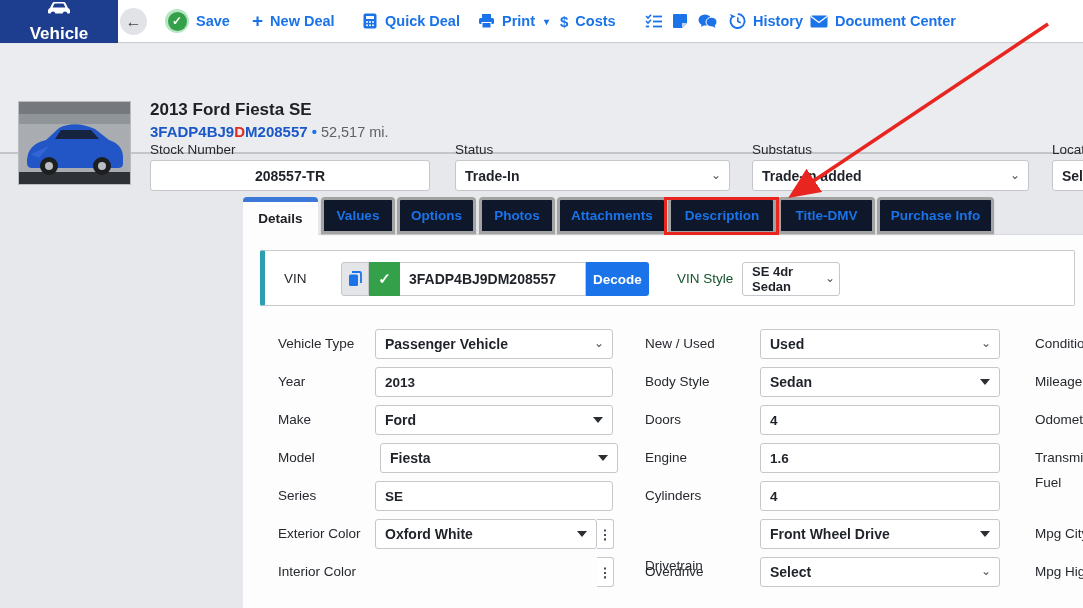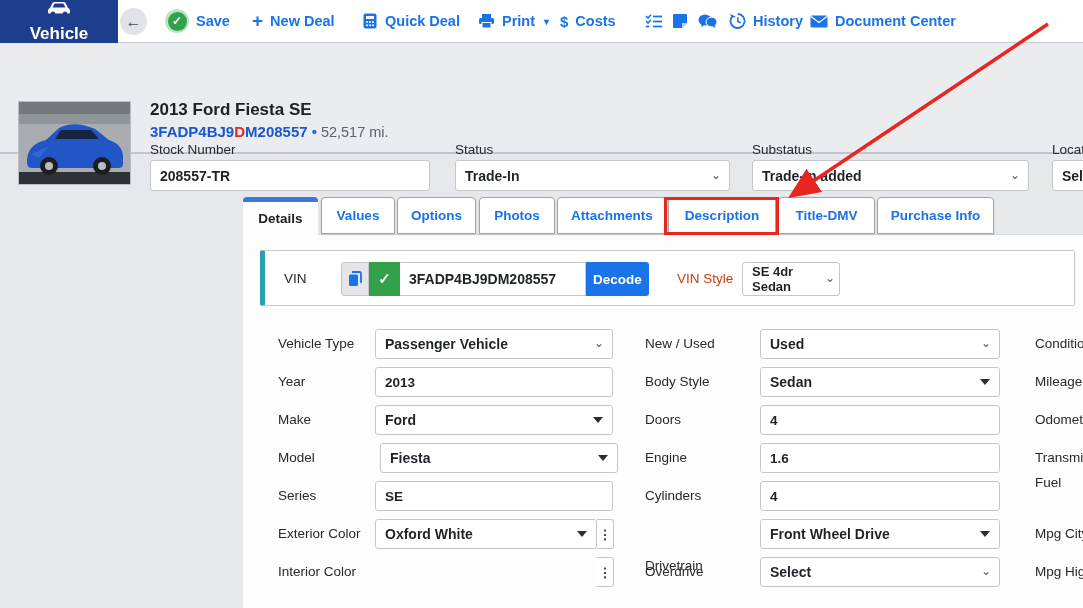--- a/index.html
+++ b/index.html
@@ -19,40 +19,40 @@
   
   .header-band { position:absolute; left:0; top:44px; width:1083px; height:110px; background:#eaecef; border-bottom:2px solid #c2c5c9; }
   .thumb { position:absolute; left:18px; top:57px; width:113px; height:84px; border:1px solid #b9bcc0; background:#8f969c; overflow:hidden; }
   .veh-title { position:absolute; left:150px; top:56px; font-size:17px; font-weight:bold; color:#202124; }
   .vin-line { position:absolute; left:150px; top:79px; font-size:15px; font-weight:bold; }
   .vin-line .b { color:#1a57c8; }
   .vin-line .r { color:#e02b20; }
   .vin-line .dot { color:#1a73e8; margin:0 4px; }
   .vin-line .mi { color:#5f6368; font-weight:normal; font-size:14.5px; }
   .fld-label { position:absolute; font-size:13.5px; color:#26292e; }
-  .inputbox { position:absolute; height:31px; background:#fff; border:1px solid #c4c8cc; border-radius:3px; font-weight:bold; font-size:14px; color:#1f2329; padding:0 9px; display:flex; align-items:center; }
+  .inputbox { position:absolute; height:31px; background:#fff; border:1px solid #c4c8cc; border-radius:3px; font-weight:bold; font-size:14px; color:#1f2329; padding:0 9px; display:flex; align-items:center;justify-content:center; }
   .selectbox { position:absolute; height:31px; background:#fff; border:1px solid #c4c8cc; border-radius:3px; font-weight:bold; font-size:14px; color:#1f2329; padding:0 22px 0 9px; display:flex; align-items:center; cursor:pointer; }
   .selectbox .chev { position:absolute; right:8px; top:50%; transform:translateY(-58%); font-size:12px; color:#555; font-weight:normal; }
   .selectbox .tri { position:absolute; right:9px; top:50%; transform:translateY(-50%); width:0; height:0; border-left:5px solid transparent; border-right:5px solid transparent; border-top:6px solid #2b2f33; }
 
   
   .panel { position:absolute; left:243px; top:234px; width:840px; height:374px; background:#fdfdfe; border-top:1px solid #d7dadd; }
-  .tab { position:absolute; top:197px; height:37px; background:#ffffff; border:1px solid #a3a3a3; border-radius:4px 4px 0 0; color:#1a73e8; font-weight:bold; font-size:13.5px; display:flex; align-items:center; justify-content:center; cursor:pointer; box-shadow:0 1px 2px rgba(0,0,0,0.12); z-index:4; }
+  .tab { position:absolute; top:197px; height:37px; background:#0f172a; border:3px solid #a3a3a3; border-radius:4px 4px 0 0; color:#1a73e8; font-weight:bold; font-size:13.5px; display:flex; align-items:center; justify-content:center; cursor:pointer; box-shadow:0 1px 2px rgba(0,0,0,0.12); z-index:4; }
   .tab.active { background:#fdfdfe; color:#202124; border:none; border-top:5px solid #3c78d8; height:38px; box-shadow:none; z-index:6; }
   .hl-box { position:absolute; left:664px; top:197px; width:115px; height:38px; border:3px solid #e8251f; z-index:8; pointer-events:none; }
 
   
   .vin-card { position:absolute; left:260px; top:250px; width:815px; height:56px; background:#fff; border:1px solid #c6c9cd; border-left:5px solid #2b9fb0; border-radius:2px; z-index:3; }
   .vin-card .lbl { position:absolute; left:19px; top:20px; font-size:13.5px; color:#26292e; }
   .vin-group { position:absolute; left:76px; top:11px; height:34px; display:flex; }
   .copy-btn { width:28px; height:34px; background:#e3e5e8; border:1px solid #c4c8cc; border-radius:3px 0 0 3px; display:flex; align-items:center; justify-content:center; cursor:pointer; }
   .check-btn { width:31px; height:34px; background:#34a04a; display:flex; align-items:center; justify-content:center; color:#fff; font-weight:bold; font-size:15px; cursor:pointer; }
   .vin-input { width:186px; height:34px; border:1px solid #c4c8cc; border-left:none; background:#fff; font-weight:bold; font-size:14px; color:#1f2329; padding:0 9px; display:flex; align-items:center; }
   .decode-btn { width:63px; height:34px; background:#1a73e8; color:#fff; border-radius:0 3px 3px 0; font-weight:bold; font-size:13.5px; display:flex; align-items:center; justify-content:center; cursor:pointer; }
-  .vinstyle-lbl { position:absolute; left:412px; top:20px; font-size:13.5px; color:#c2410c; }
+  .vinstyle-lbl { position:absolute; left:412px; top:20px; font-size:13.5px; color:#14532d; }
   .vinstyle-sel { left:477px; top:11px; width:98px; height:34px; font-size:13px; padding-right:18px; }
 
   
   .frm-label { position:absolute; font-size:13.5px; color:#26292e; white-space:nowrap; }
   .frm-input { position:absolute; height:30px; width:238px; background:#fff; border:1px solid #c4c8cc; border-radius:3px; font-weight:bold; font-size:13.5px; color:#1f2329; padding:0 9px; font-family:"Liberation Sans", sans-serif; }
   .frm-select { position:absolute; height:30px; width:238px; }
   .kebab { position:absolute; width:17px; height:30px; background:#fff; border:1px solid #c4c8cc; border-left:none; border-radius:0 3px 3px 0; display:flex; align-items:center; justify-content:center; color:#3b3f45; font-weight:bold; font-size:13px; letter-spacing:0; cursor:pointer; }
 
   .arrow-svg { position:absolute; left:0; top:0; width:1083px; height:608px; z-index:9; pointer-events:none; }
   svg { display:block; }

